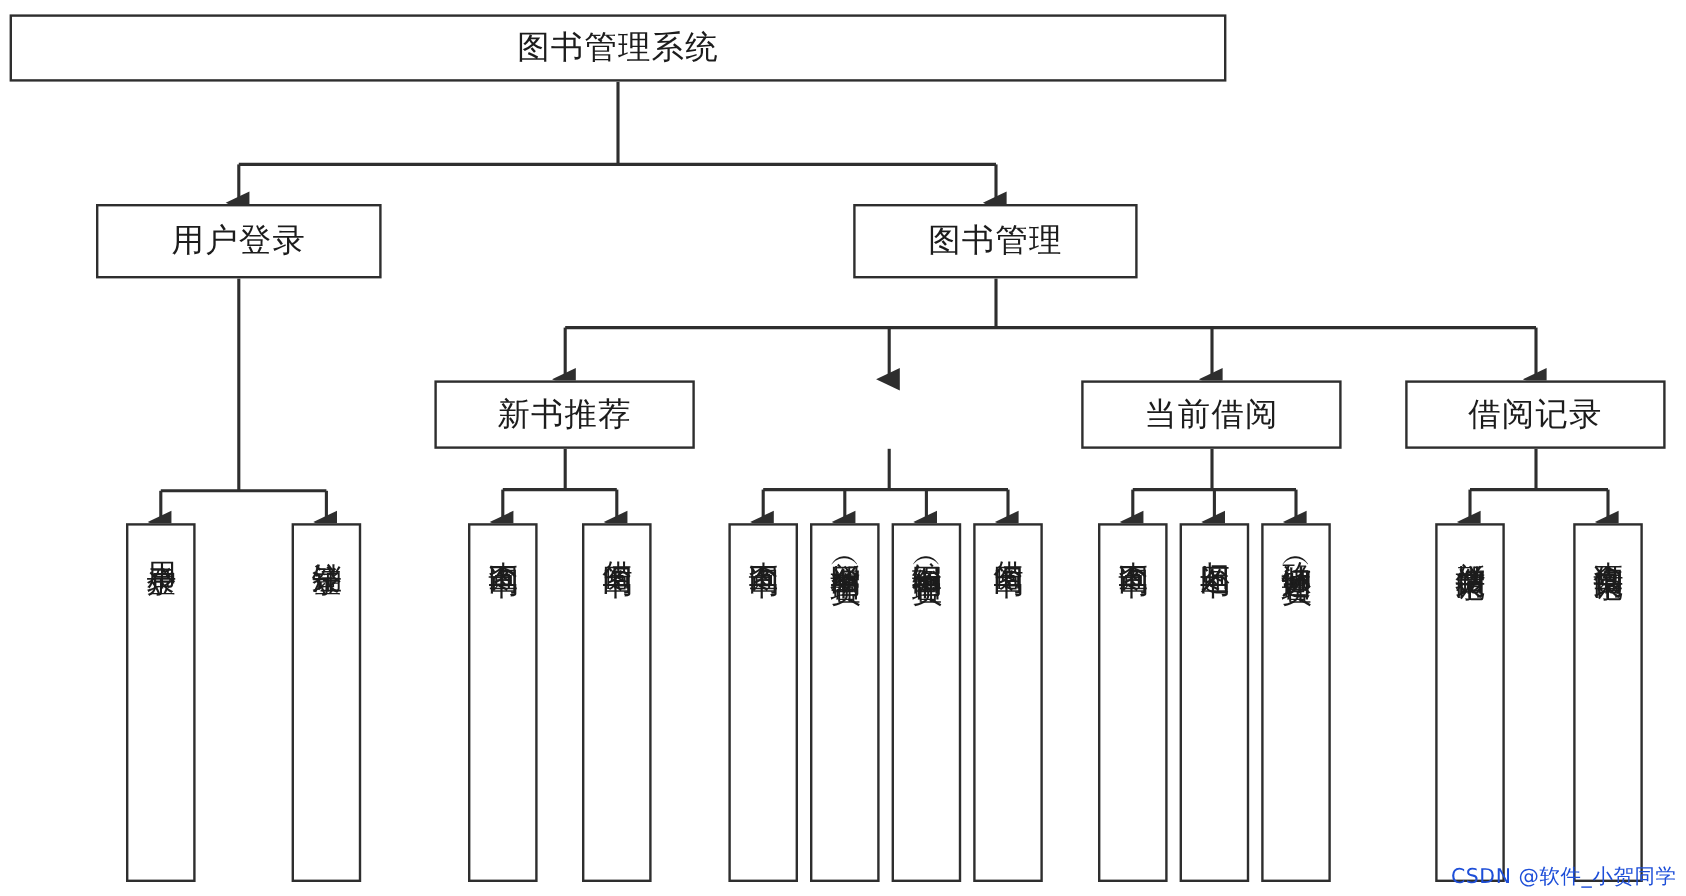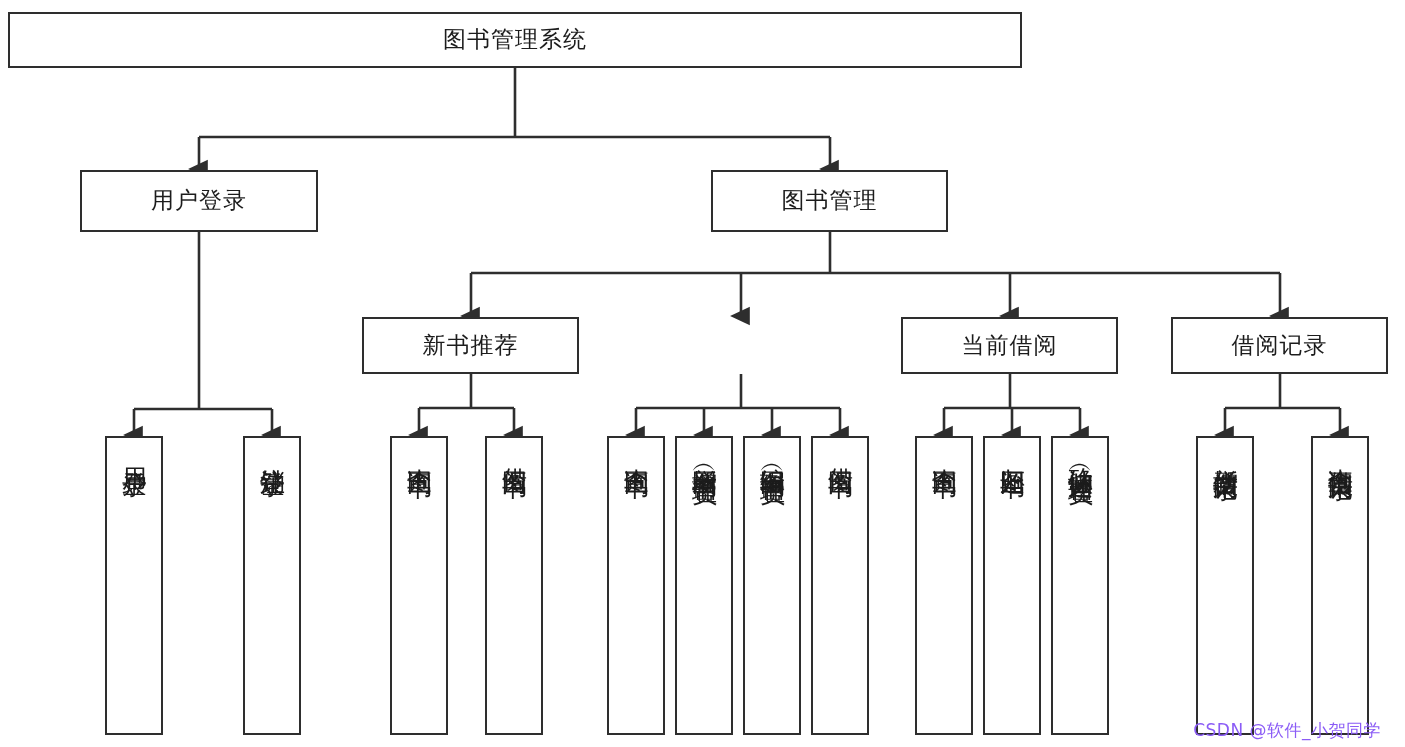--- a/index.html
+++ b/index.html
@@ -29,44 +29,44 @@
     box-sizing: border-box;
     border: 2.5px solid #2e2e2e;
     background: #ffffff;
     display: flex;
     align-items: center;
     justify-content: center;
     color: #1c1c1c;
   }
   .node.horizontal .label {
     writing-mode: horizontal-tb;
-    font-size: 23px;
+    font-size: 27px;
     letter-spacing: 1px;
     line-height: 1.1;
     white-space: nowrap;
   }
   .node.vertical {
     align-items: flex-start;
     justify-content: center;
     padding-top: 10px;
   }
   .node.vertical .label {
     writing-mode: vertical-rl;
     text-orientation: upright;
     font-size: 25px;
     line-height: 1.12;
     letter-spacing: 2px;
     white-space: nowrap;
   }
   #watermark {
     position: absolute;
-    right: 24px;
+    right: 8px;
     bottom: 5px;
     font-size: 17px;
-    color: #8b5cf6;
+    color: #1d4ed8;
     letter-spacing: 0.5px;
     white-space: nowrap;
     pointer-events: none;
   }
 </style>
 </head>
 <body>
 
 <div id="canvas">
 

